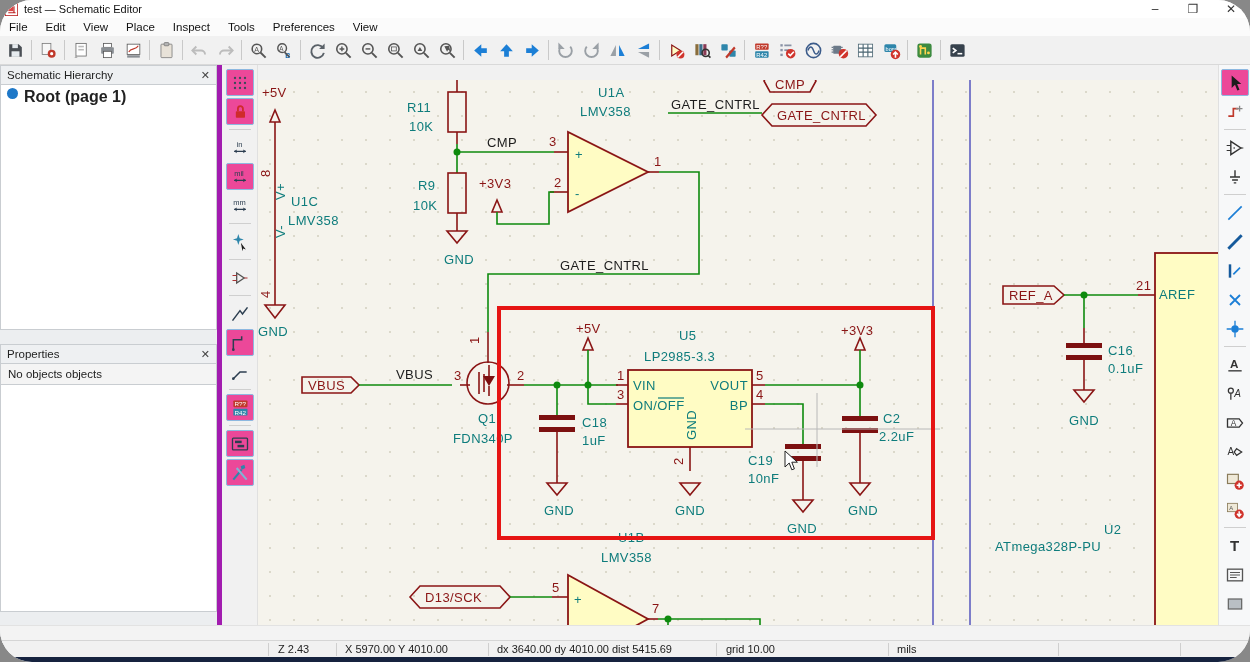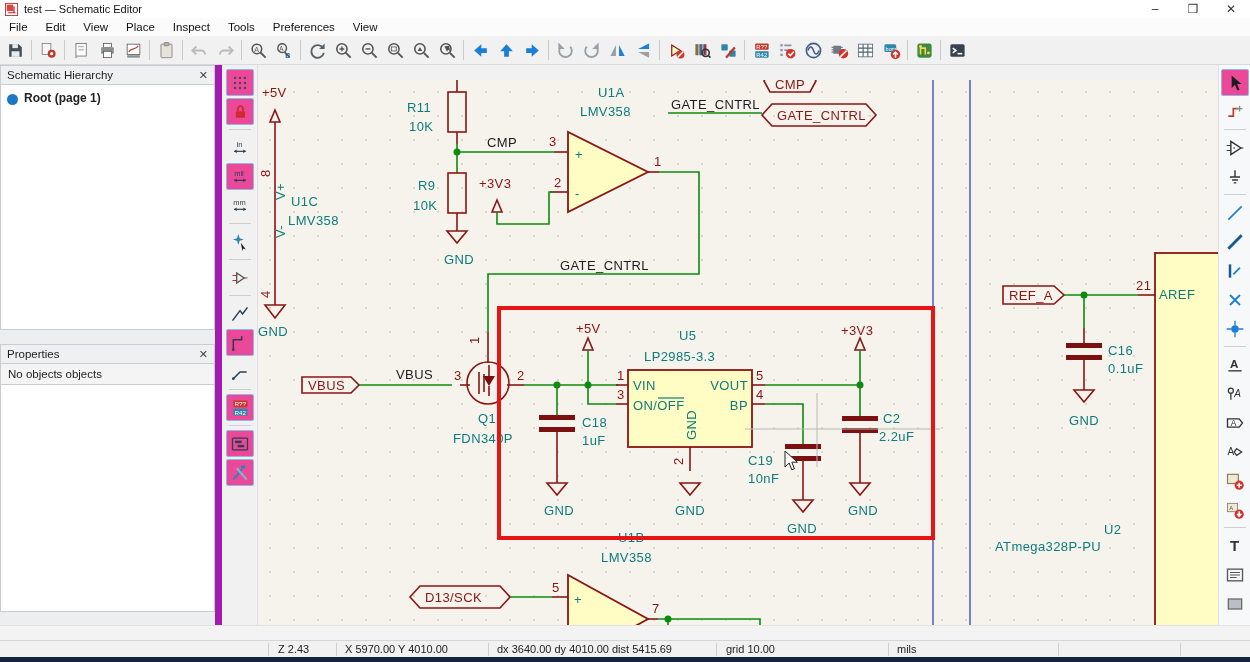--- a/index.html
+++ b/index.html
@@ -1,17 +1,17 @@
 <!DOCTYPE html>
 <html><head>
 <meta charset="utf-8">
 <style>
   html,body{margin:0;padding:0;background:#888;}
   #app{position:relative;width:1250px;height:662px;background:#f1f1f1;overflow:hidden;
-       font-family:"Liberation Sans",sans-serif;font-size:12px;color:#222;}
+       font-family:"Liberation Sans",sans-serif;font-size:12px;color:#222;border-radius:32px;}
   
   #titlebar{position:absolute;left:0;top:0;width:1250px;height:18px;background:#ffffff;
             display:flex;align-items:center;border-bottom:1px solid #e6e6e6;}
   #titlebar .appicon{width:13px;height:13px;margin:0 6px 0 5px;}
   #titlebar .title{font-size:11px;color:#111;}
   #wincontrols{position:absolute;right:0;top:0;height:18px;display:flex;}
   #wincontrols span{width:38px;text-align:center;font-size:12px;line-height:18px;color:#333;cursor:default;}
   
   #menubar{position:absolute;left:0;top:18px;width:1250px;height:18px;background:#fbfbfb;
            display:flex;align-items:center;border-bottom:1px solid #ececec;}
@@ -24,26 +24,26 @@
   
   #lefttoolbar{position:absolute;left:222px;top:65px;width:36px;height:560px;background:#f1f1f1;
                display:flex;flex-direction:column;align-items:center;padding-top:3px;box-sizing:border-box;border-right:1px solid #e0e0e0;}
   #righttoolbar{position:absolute;left:1218px;top:65px;width:32px;height:560px;background:#f7f8f9;
                 display:flex;flex-direction:column;align-items:center;padding-top:3px;box-sizing:border-box;border-left:1px solid #e0e0e0;}
   .sbtn{width:28px;height:27px;display:flex;align-items:center;justify-content:center;border-radius:2px;
         border:1px solid transparent;margin:1px 0;box-sizing:border-box;}
   .sbtn.active{background:#ec4899;border-color:#8db8e0;}
   .ssep{width:22px;height:1px;background:#cfcfcf;margin:3px 0;}
   
-  #leftpanels{position:absolute;left:0;top:65px;width:222px;height:597px;background:#eceef0;border-right:7px solid #a21caf;box-sizing:border-box;}
+  #leftpanels{position:absolute;left:0;top:65px;width:222px;height:597px;background:#eceef0;border-right:5px solid #a21caf;box-sizing:border-box;}
   .panel-header{height:20px;background:#eef0f2;border:1px solid #c9cdd1;display:flex;align-items:center;
                 padding:0 6px;font-size:11.5px;color:#222;box-sizing:border-box;}
   .panel-header .ph-close{margin-left:auto;font-size:11px;color:#444;}
   #treebody{height:245px;background:#ffffff;border:1px solid #c9cdd1;border-top:none;box-sizing:border-box;padding-top:3px;}
-  .tree-row{display:flex;align-items:flex-end;height:17px;font-size:12px;padding-left:6px;}
+  .tree-row{display:flex;align-items:flex-start;height:17px;font-size:16px;padding-left:6px;}
   .tree-row.selected{font-weight:bold;}
   .dot{width:11px;height:11px;border-radius:50%;margin-right:6px;}
   .dot.blue{background:#1e78c8;}
   .dot.gray{background:#a0a0a0;}
   .elbow{width:12px;height:12px;border-left:1px solid #9a9a9a;border-bottom:1px solid #9a9a9a;
          margin:0 3px 6px 12px;}
   #panelgap{height:14px;}
   #propsmsg{height:21px;background:#f4f4f4;border:1px solid #c9cdd1;border-top:none;display:flex;align-items:center;
             padding:0 7px;font-size:11.5px;box-sizing:border-box;}
   #propsbody{height:227px;background:#ffffff;border:1px solid #c9cdd1;border-top:none;box-sizing:border-box;}

